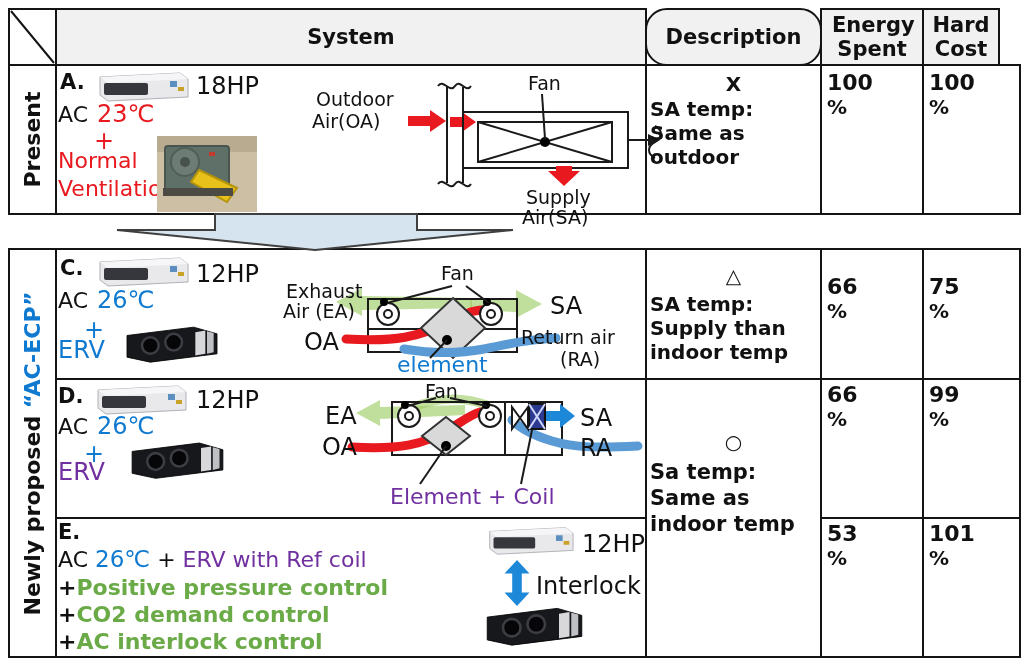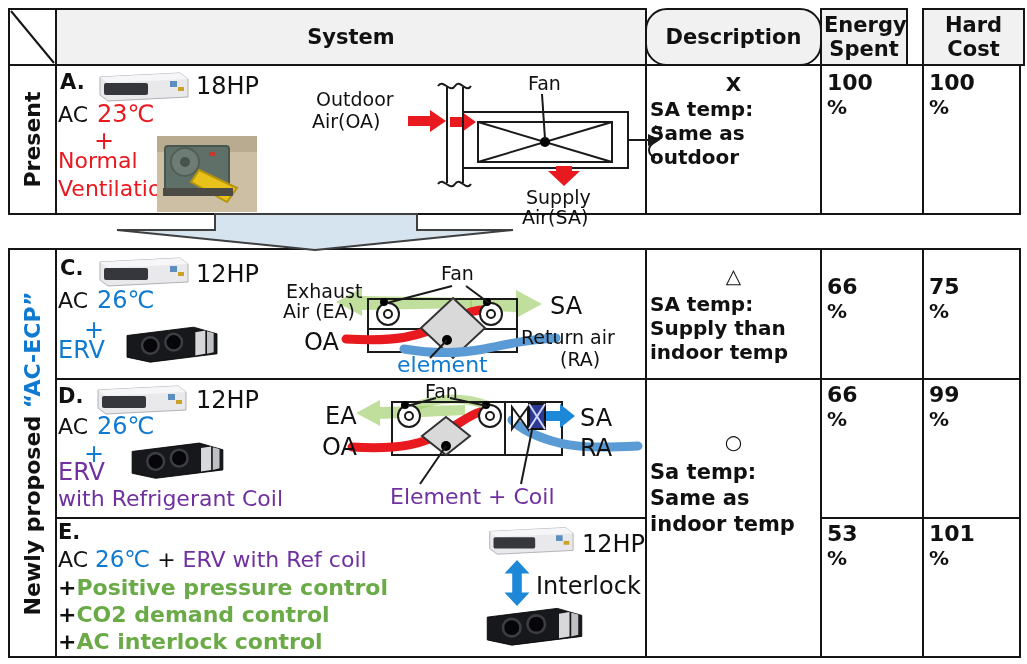--- a/index.html
+++ b/index.html
@@ -36,24 +36,24 @@
     <svg style="left:0;top:0;" width="45" height="54">
         <line x1="1" y1="1" x2="44" y2="53" stroke="#141414" stroke-width="2"></line>
       </svg>
   </div>
   <div class="cell hcell" style="left:55px;top:8px;width:592px;height:58px;">
       <span>System</span>
     </div>
   <div class="cell hcell" style="left:645px;top:8px;width:177px;height:58px;border-radius:22px;">
       <span>Description</span>
     </div>
-  <div class="cell hcell" style="left:820px;top:8px;width:88px;height:58px;">
+  <div class="cell hcell" style="left:820px;top:8px;width:104px;height:58px;">
       <span style="width:80px;">Energy Spent</span>
     </div>
-  <div class="cell hcell" style="left:922px;top:8px;width:103px;height:58px;">
+  <div class="cell hcell" style="left:922px;top:8px;width:78px;height:58px;">
       <span style="width:60px;">Hard Cost</span>
     </div>
 
   <div class="cell vwrap" style="left:8px;top:64px;width:49px;height:151px;">
     <div class="vtext">Present</div>
   </div>
   <div class="cell" style="left:55px;top:64px;width:592px;height:151px;"></div>
   <div class="cell" style="left:645px;top:64px;width:177px;height:151px;"></div>
   <div class="cell" style="left:820px;top:64px;width:104px;height:151px;"></div>
   <div class="cell" style="left:922px;top:64px;width:99px;height:151px;"></div>
@@ -211,21 +211,20 @@
   </div>
   <div class="txt blue b lab20" style="left:84px;top:440px;">+</div>
   <div class="txt purple b" style="left:58px;top:458px;font-size:24px;">ERV</div>
   <svg style="left:125px;top:438px;" width="105" height="42" viewBox="0 0 120 50">
     <polygon points="6,16 86,6 114,14 114,38 34,48 6,42" fill="#17181c" stroke="#000"></polygon>
     <circle cx="34" cy="28" r="10" fill="#060608" stroke="#3c3e44" stroke-width="3"></circle>
     <circle cx="62" cy="24" r="10" fill="#060608" stroke="#3c3e44" stroke-width="3"></circle>
     <polygon points="88,12 100,10 100,38 88,40" fill="#d8d8da"></polygon>
     <polygon points="102,11 110,13 110,36 102,38" fill="#bfc0c4"></polygon>
   </svg>
-  <div class="txt purple b" style="left:58px;top:486px;font-size:22px;">with Refrigerant Coil</div>
 
   <svg style="left:280px;top:378px;" width="380" height="141" viewBox="280 378 380 141">
     <polygon points="356,413 380,400 380,407 465,405 465,415 380,419 380,426" fill="#9bcb60" opacity="0.62"></polygon>
     <path d="M487,405 C460,396 440,398 415,406" fill="none" stroke="#9bcb60" stroke-width="9" opacity="0.6" stroke-linecap="round"></path>
     <rect x="392" y="402" width="170" height="53" fill="none" stroke="#1a1a1a" stroke-width="2"></rect>
     <line x1="505" y1="402" x2="505" y2="455" stroke="#1a1a1a" stroke-width="2"></line>
     <path d="M352,447 C400,450 425,444 448,430 C463,421 470,415 480,412" fill="none" stroke="#e8191f" stroke-width="9" stroke-linecap="round"></path>
     <polygon points="446,417 470,436 446,455 422,436" fill="#d9d9d9" stroke="#333" stroke-width="2"></polygon>
     <path d="M638,446 C600,448 575,448 552,441 C532,435 520,428 512,420" fill="none" stroke="#5b9bd5" stroke-width="9" stroke-linecap="round"></path>
     <circle cx="409" cy="416" r="11" fill="#fff" stroke="#1a1a1a" stroke-width="2"></circle>

